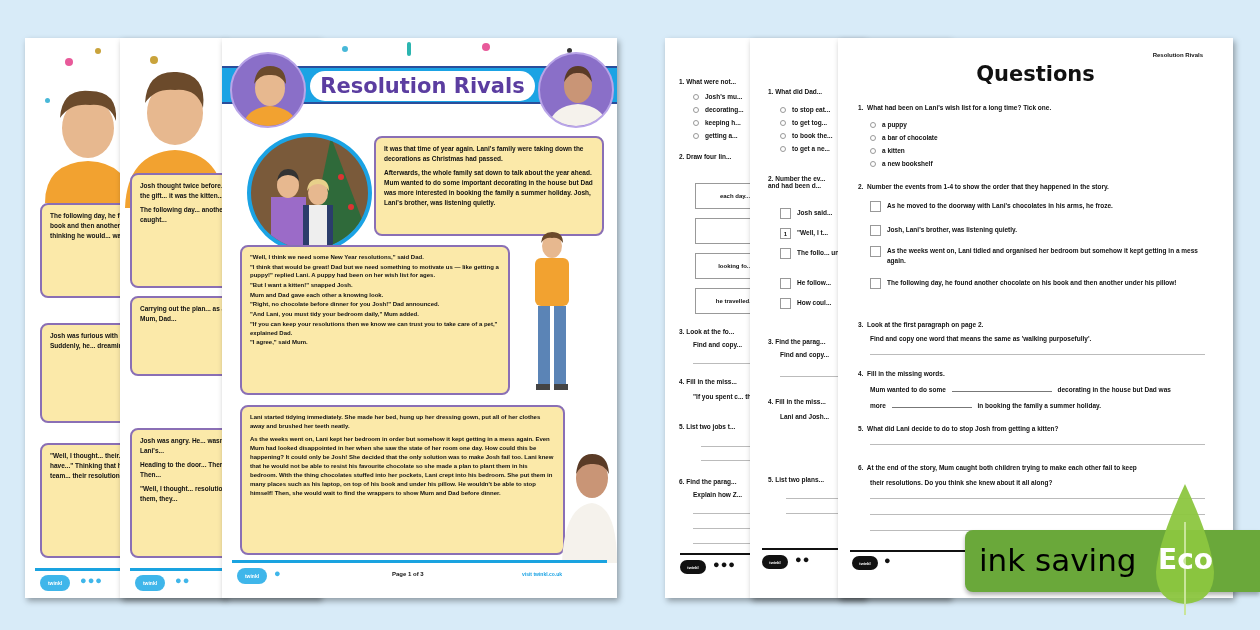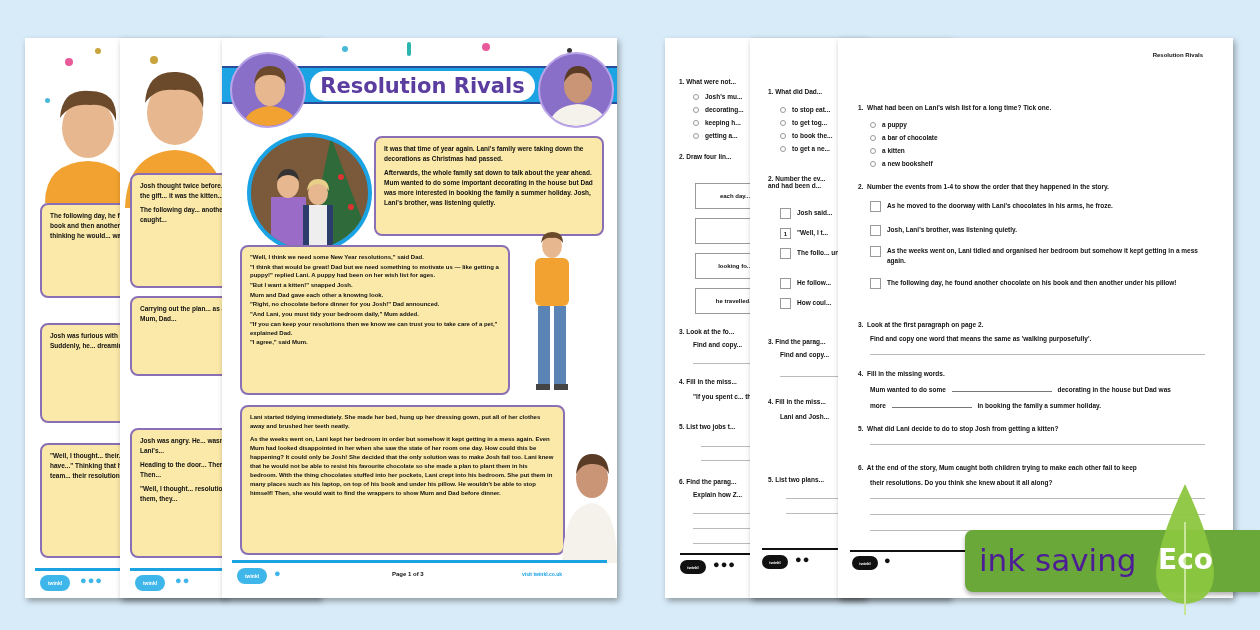--- a/index.html
+++ b/index.html
@@ -205,20 +205,21 @@
   <div class="q-item" style="left:18px;top:438px;"><span>5.</span> <span>List two plans...</span></div>
   <div class="answer-line" style="left:36px;top:460px;width:160px;"></div>
   <div class="answer-line" style="left:36px;top:475px;width:160px;"></div>
   <div class="q-footer-line" style="left:12px;top:510px;width:185px;"></div>
   <div class="bw-logo" style="left:12px;top:517px;">twinkl</div>
   <div class="bw-dots" style="left:45px;top:515px;">●●</div>
 </div>
 
 <div class="page q-page" style="left:838px;top:38px;width:395px;height:560px;">
   <div style="position:absolute;right:30px;top:14px;font-size:6px;font-weight:bold;">Resolution Rivals</div>
+  <div style="position:absolute;left:0;width:395px;text-align:center;top:24px;font-size:21px;font-weight:bold;color:#111;font-family:'DejaVu Sans',sans-serif;">Questions</div>
 
   <div class="q-item" style="left:20px;top:66px;"><span>1.</span>&nbsp; <span>What had been on Lani's wish list for a long time? Tick one.</span></div>
   <div class="q-item" style="left:32px;top:83px;"><span class="radio"></span><span>a puppy</span></div>
   <div class="q-item" style="left:32px;top:96px;"><span class="radio"></span><span>a bar of chocolate</span></div>
   <div class="q-item" style="left:32px;top:109px;"><span class="radio"></span><span>a kitten</span></div>
   <div class="q-item" style="left:32px;top:122px;"><span class="radio"></span><span>a new bookshelf</span></div>
 
   <div class="q-item" style="left:20px;top:145px;"><span>2.</span>&nbsp; <span>Number the events from 1-4 to show the order that they happened in the story.</span></div>
   <div class="q-item" style="left:32px;top:163px;"><span class="checkbox"></span><span>As he moved to the doorway with Lani's chocolates in his arms, he froze.</span></div>
   <div class="q-item" style="left:32px;top:187px;"><span class="checkbox"></span><span>Josh, Lani's brother, was listening quietly.</span></div>
@@ -255,19 +256,19 @@
   <div class="answer-line" style="left:32px;top:460px;width:335px;"></div>
   <div class="answer-line" style="left:32px;top:476px;width:335px;"></div>
   <div class="answer-line" style="left:32px;top:492px;width:335px;"></div>
 
   <div class="q-footer-line" style="left:12px;top:512px;width:120px;"></div>
   <div class="bw-logo" style="left:14px;top:518px;">twinkl</div>
   <div class="bw-dots" style="left:46px;top:516px;">●</div>
 </div>
 
 <div style="position:absolute;left:965px;top:530px;width:295px;height:62px;background:#6aa83a;border-radius:8px 0 0 8px;box-shadow:0 3px 4px rgba(0,0,0,0.3);">
-  <span style="position:absolute;left:14px;top:12px;font-size:31px;color:#4c1d95;font-family:'DejaVu Sans',sans-serif;">ink saving</span>
+  <span style="position:absolute;left:14px;top:12px;font-size:31px;color:#000000;font-family:'DejaVu Sans',sans-serif;">ink saving</span>
 </div>
 <svg style="position:absolute;left:1150px;top:482px;" width="70" height="135" viewBox="0 0 70 135">
   <path d="M35 2 Q8 60 6 90 Q6 120 35 122 Q64 120 64 90 Q62 60 35 2Z" fill="#8cc63f" opacity="0.95"></path>
   <line x1="35" y1="40" x2="35" y2="133" stroke="#c9e59a" stroke-width="2"></line>
 </svg>
 <div style="position:absolute;left:1158px;top:543px;font-size:28px;font-weight:bold;color:#fff;font-family:'DejaVu Sans',sans-serif;">Eco</div>
 
 </body></html>

